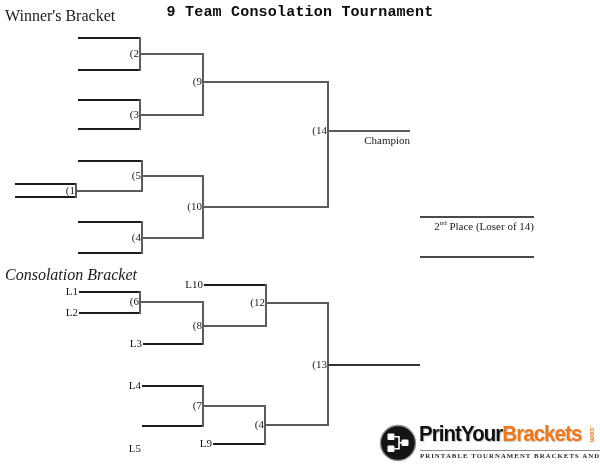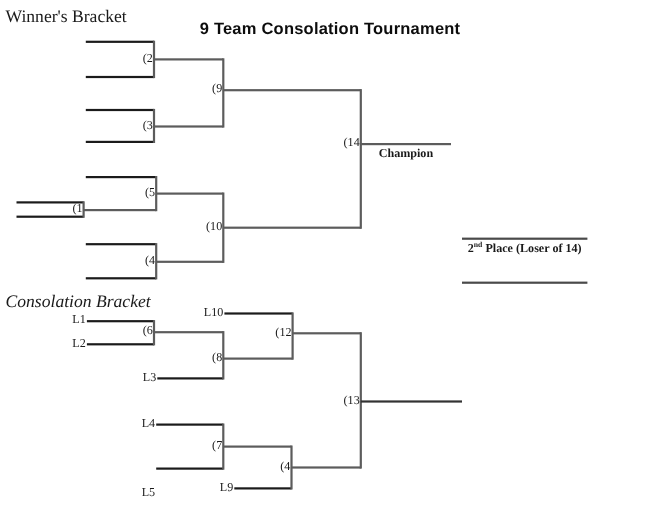--- a/index.html
+++ b/index.html
@@ -1,30 +1,30 @@
 <!DOCTYPE html>
 <html><head>
 <meta charset="utf-8">
 <style>
   html,body{margin:0;padding:0;}
   body{width:600px;height:464px;background:#ffffff;position:relative;overflow:hidden;
        font-family:"Liberation Serif",serif;}
   .stage{position:absolute;inset:0;width:600px;height:464px;}
-  .title{position:absolute;left:0;top:18px;width:600px;text-align:center;
-         font-family:Liberation Sans, sans-serif;font-weight:bold;font-size:15px;
+  .title{position:absolute;left:0;top:4px;width:600px;text-align:center;
+         font-family:Liberation Mono, monospace;font-weight:bold;font-size:15px;
          letter-spacing:.2px;color:#0c0c0c;}
   .seclabel{position:absolute;font-size:16px;color:#1a1a1a;}
   .hl,.vl{position:absolute;}
   .tl{height:2px;background:#1b1b1b;}
   .cl{height:2px;background:#5c5c5c;}
   .vl{width:2px;background:#5c5c5c;}
   .pl{height:2px;background:#4a4a4a;}
   .glabel{position:absolute;width:28px;text-align:right;font-size:11px;color:#1a1a1a;line-height:13px;}
   .slabel{position:absolute;width:22px;text-align:right;font-size:11px;color:#1a1a1a;line-height:13px;}
-  .rlabel{position:absolute;text-align:center;font-size:11px;color:#1a1a1a;line-height:13px;font-weight:bold;}
+  .rlabel{position:absolute;text-align:right;font-size:11px;color:#1a1a1a;line-height:13px;}
   .rlabel sup{font-size:7px;line-height:0;}
   .logo{position:absolute;left:379px;top:424px;width:219px;height:39px;cursor:pointer;}
   .logo-icon{position:absolute;left:0;top:0;width:38px;height:38px;}
   .logo-text{position:absolute;left:40px;top:-3px;white-space:nowrap;
              font-family:"Liberation Sans",sans-serif;font-weight:bold;font-size:22px;
              letter-spacing:-1px;transform:scaleX(.93);transform-origin:left top;
              text-shadow:1px 1px 0 #c9c9c9;}
   .logo-black{color:#101010;}
   .logo-orange{color:#F07818;}
   .logo-com{position:absolute;left:210px;top:2px;writing-mode:vertical-rl;
@@ -114,14 +114,28 @@
   <span class="slabel" style="left:56px;top:306px">L2</span>
   <span class="slabel" style="left:120px;top:337px">L3</span>
   <span class="slabel" style="left:119px;top:379px">L4</span>
   <span class="slabel" style="left:119px;top:442px">L5</span>
   <span class="slabel" style="left:190px;top:437px">L9</span>
   <span class="slabel" style="left:181px;top:278px">L10</span>
 
   <div class="rlabel" style="left:328px;top:134px;width:82px">Champion</div>
   <div class="rlabel" style="left:420px;top:220px;width:114px"><span>2</span><sup>nd</sup><span> Place (Loser of 14)</span></div>
 
+  <div class="logo">
+    <span class="logo-icon">
+      <svg width="38" height="38" viewBox="0 0 38 38">
+        <circle cx="19" cy="19" r="17.5" fill="#141414" stroke="#8f8f8f" stroke-width="1.4"></circle>
+        <rect x="8.5" y="9.5" width="7" height="6.5" rx="1.2" fill="#ffffff"></rect>
+        <rect x="8.5" y="21.5" width="7" height="6.5" rx="1.2" fill="#ffffff"></rect>
+        <path d="M15.5 12.8 H20 V24.8 H15.5 M20 18.8 H23" fill="none" stroke="#ffffff" stroke-width="1.6"></path>
+        <rect x="22.5" y="15.5" width="7" height="6.5" rx="1.2" fill="#ffffff"></rect>
+      </svg>
+    </span>
+    <span class="logo-text"><span class="logo-black">PrintYour</span><span class="logo-orange">Brackets</span></span>
+    <span class="logo-com">.com</span>
+    <span class="logo-tagline">PRINTABLE TOURNAMENT BRACKETS AND OFFICE POOLS</span>
+  </div>
 
 </div>
 
 </body></html>

